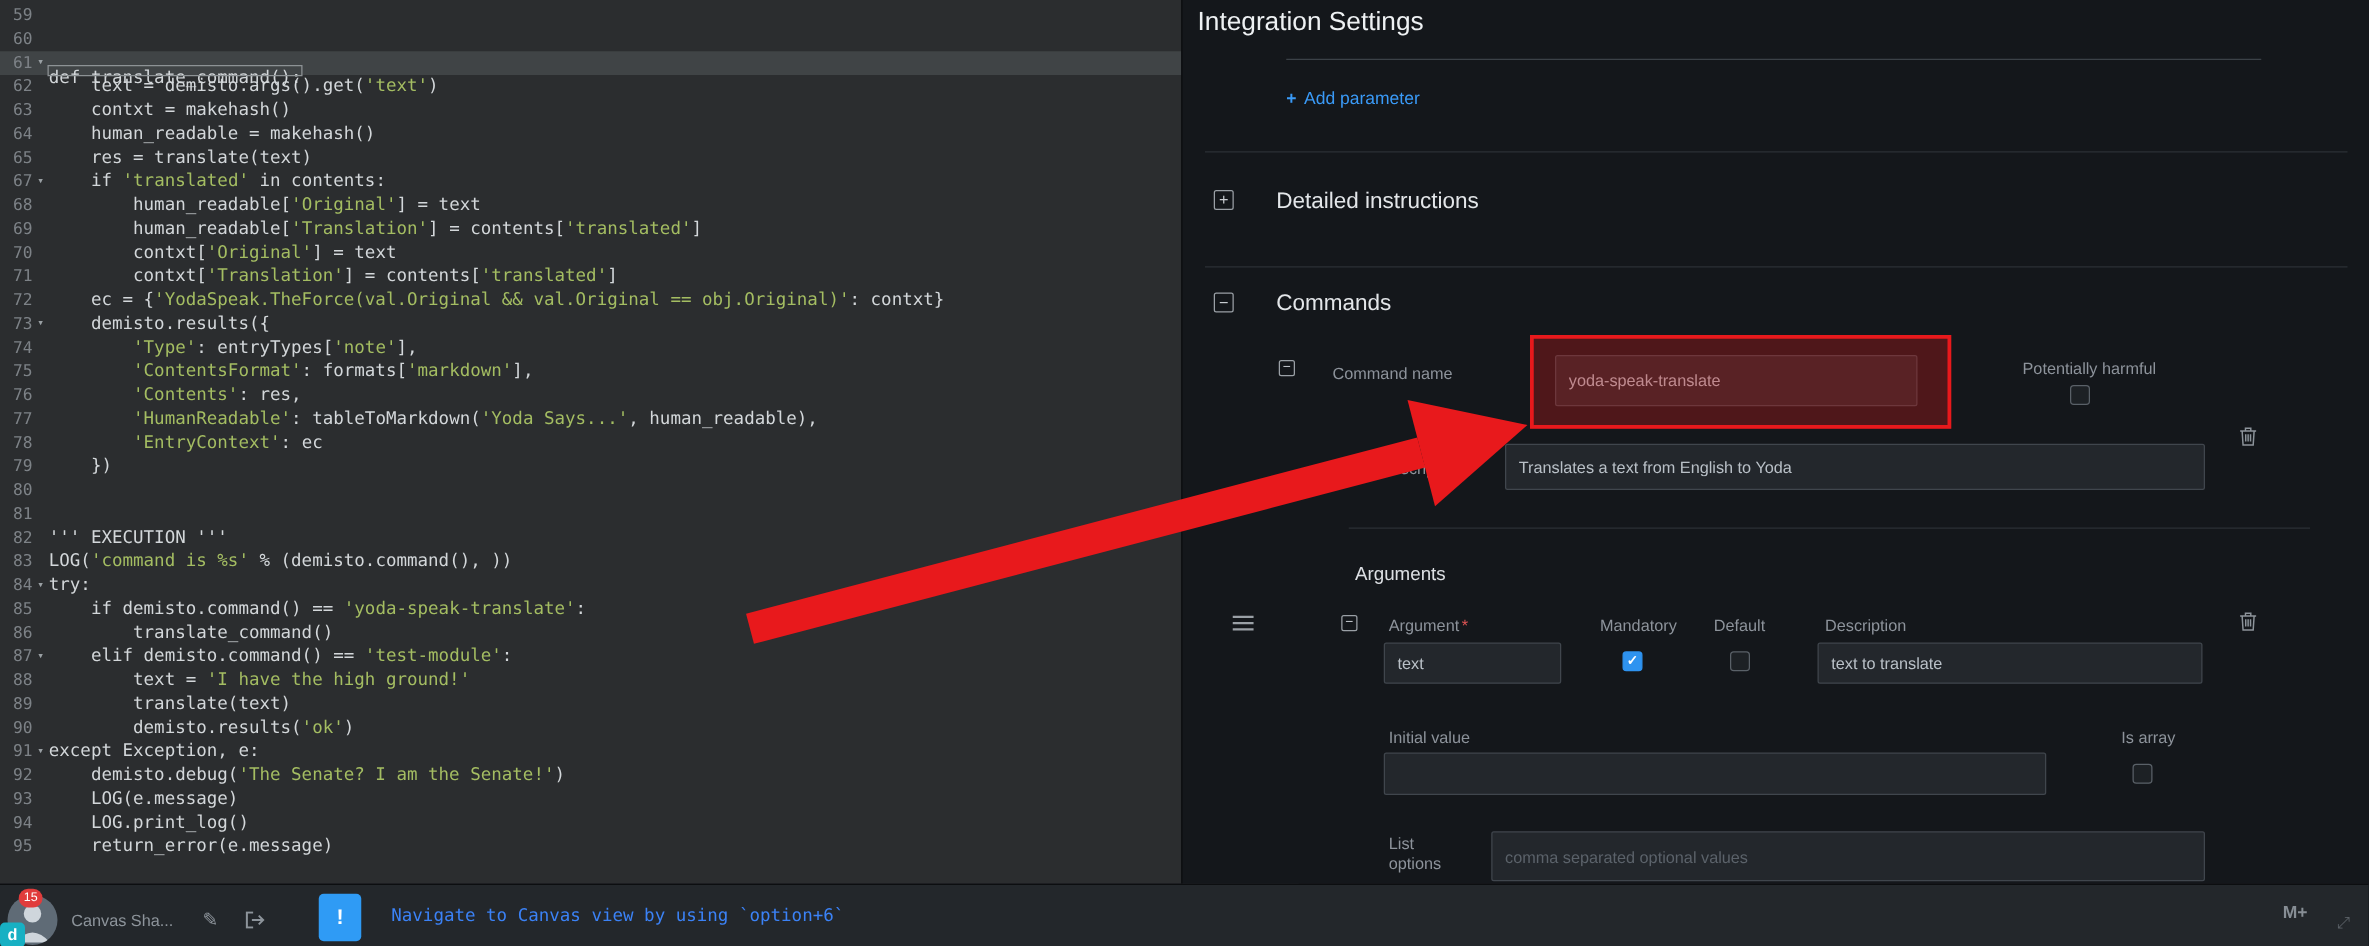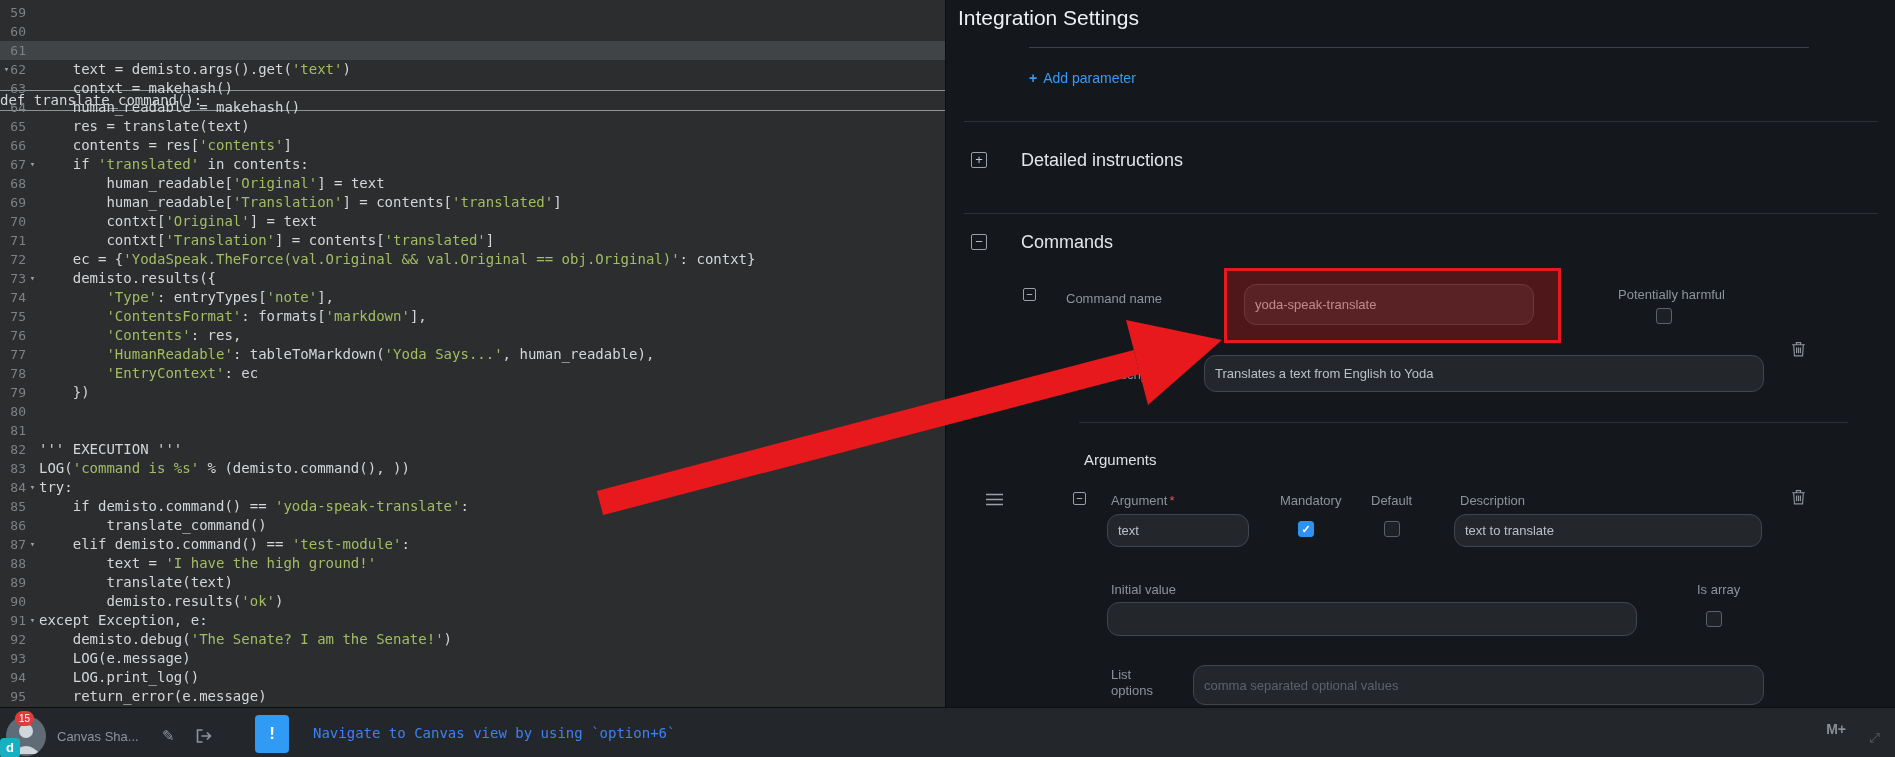--- a/index.html
+++ b/index.html
@@ -9,41 +9,41 @@
   
   #editor { position:absolute; left:0; top:0; width:1039px; height:707px; background:#2b2d2f;
             font-family:"DejaVu Sans Mono",monospace; font-size:14px; line-height:19px;
             padding-top:3px; overflow:hidden; }
   .cl { display:flex; height:19px; white-space:pre; }
   .cl .ln { width:26px; flex:none; text-align:right; color:#7d8setString287; color:#7d8287; font-size:13px; }
   .cl .fold { width:13px; flex:none; text-align:center; color:#9aa0a4; font-size:9px; line-height:19px; }
   .cl .code { color:#d3d7da; }
   .cl .code .s { color:#a4bd62; }
   .cl .code .p { color:#d3d7da; }
-  .cl.hl { background:#404446;flex-direction:column; }
+  .cl.hl { background:#404446; }
   .cl.hl .code { outline:1px solid #8d9295; outline-offset:0px;margin-top:12px; }
   #editor-scroll-thumb { position:absolute; right:1px; top:37px; width:12px; height:20px;
             background:#52575b; border-radius:2px; }
 
   
   #panel { position:absolute; left:945px; top:0; width:1070px; height:707px; background:#14171b;
            border-left:1px solid #0b0d0f; }
   #panel-title { position:absolute; left:12px; top:6px; font-size:21px; color:#eef1f3; }
   #panel-close { position:absolute; right:14px; top:8px; font-size:16px; color:#cfd3d7; cursor:pointer; }
   #top-field-line { position:absolute; left:83px; top:18px; width:780px; height:30px;
            border-bottom:1px solid #3b4147; }
   #add-param { position:absolute; left:83px; top:70px; font-size:14px; color:#3a9af7; cursor:pointer; }
   #add-param .plus { font-weight:bold; margin-right:6px; }
   .pdivider { position:absolute; left:18px; width:914px; border-top:1px solid #2b3036; }
   .sq-icon { position:absolute; width:16px; height:16px; border:1px solid #9aa0a6; border-radius:2px;
            color:#c8ccd1; font-size:13px; line-height:14px; text-align:center; cursor:pointer; }
   .sq-icon.small { width:13px; height:13px; font-size:11px; line-height:11px; }
   .sec-label { position:absolute; font-size:18px; color:#e3e6e9; }
   .plabel { position:absolute; font-size:13px; color:#8d939b; }
-  .pinput { position:absolute; background:#23272c; border:1px solid #40464d; border-radius:12px;
+  .pinput { position:absolute; background:#23272c; border:1px solid #40464d; border-radius:2px;
            color:#b9c0c7; font-size:13px; padding:0 10px; font-family:"Liberation Sans",sans-serif; outline:none; }
   .pinput::placeholder { color:#5b626a; }
   .cb { position:absolute; width:16px; height:16px; border:1px solid #5a6168; border-radius:3px;
            background:#1d2125; cursor:pointer; }
   .cb.checked { background:#2e93f0; border-color:#2e93f0; color:#fff; font-size:11px; font-weight:bold;
            text-align:center; line-height:15px; }
   .trash { position:absolute; cursor:pointer; }
   #drag-handle { position:absolute; left:40px; top:492px; cursor:grab; }
   #args-header { position:absolute; left:138px; top:451px; font-size:15px; color:#dde0e4; }
   .req { color:#e25555; margin-left:2px; }
@@ -81,21 +81,20 @@
 
 <div id="editor">
   <div id="editor-lines">
       <div class="cl"><span class="ln">59</span><span class="fold"></span><span class="code"></span></div>
       <div class="cl"><span class="ln">60</span><span class="fold"></span><span class="code"></span></div>
       <div class="cl hl"><span class="ln">61</span><span class="fold">▾</span><span class="code"><span class="p">def translate_command():</span></span></div>
       <div class="cl"><span class="ln">62</span><span class="fold"></span><span class="code"><span class="p">    text = demisto.args().get(</span><span class="s">'text'</span><span class="p">)</span></span></div>
       <div class="cl"><span class="ln">63</span><span class="fold"></span><span class="code"><span class="p">    contxt = makehash()</span></span></div>
       <div class="cl"><span class="ln">64</span><span class="fold"></span><span class="code"><span class="p">    human_readable = makehash()</span></span></div>
       <div class="cl"><span class="ln">65</span><span class="fold"></span><span class="code"><span class="p">    res = translate(text)</span></span></div>
-      <div class="cl"><span class="ln">66</span><span class="fold"></span><span class="code"><span class="p">    contents = res[</span><span class="s">'contents'</span><span class="p">]</span></span></div>
       <div class="cl"><span class="ln">67</span><span class="fold">▾</span><span class="code"><span class="p">    if </span><span class="s">'translated'</span><span class="p"> in contents:</span></span></div>
       <div class="cl"><span class="ln">68</span><span class="fold"></span><span class="code"><span class="p">        human_readable[</span><span class="s">'Original'</span><span class="p">] = text</span></span></div>
       <div class="cl"><span class="ln">69</span><span class="fold"></span><span class="code"><span class="p">        human_readable[</span><span class="s">'Translation'</span><span class="p">] = contents[</span><span class="s">'translated'</span><span class="p">]</span></span></div>
       <div class="cl"><span class="ln">70</span><span class="fold"></span><span class="code"><span class="p">        contxt[</span><span class="s">'Original'</span><span class="p">] = text</span></span></div>
       <div class="cl"><span class="ln">71</span><span class="fold"></span><span class="code"><span class="p">        contxt[</span><span class="s">'Translation'</span><span class="p">] = contents[</span><span class="s">'translated'</span><span class="p">]</span></span></div>
       <div class="cl"><span class="ln">72</span><span class="fold"></span><span class="code"><span class="p">    ec = {</span><span class="s">'YodaSpeak.TheForce(val.Original &amp;&amp; val.Original == obj.Original)'</span><span class="p">: contxt}</span></span></div>
       <div class="cl"><span class="ln">73</span><span class="fold">▾</span><span class="code"><span class="p">    demisto.results({</span></span></div>
       <div class="cl"><span class="ln">74</span><span class="fold"></span><span class="code"><span class="p">        </span><span class="s">'Type'</span><span class="p">: entryTypes[</span><span class="s">'note'</span><span class="p">],</span></span></div>
       <div class="cl"><span class="ln">75</span><span class="fold"></span><span class="code"><span class="p">        </span><span class="s">'ContentsFormat'</span><span class="p">: formats[</span><span class="s">'markdown'</span><span class="p">],</span></span></div>
       <div class="cl"><span class="ln">76</span><span class="fold"></span><span class="code"><span class="p">        </span><span class="s">'Contents'</span><span class="p">: res,</span></span></div>

